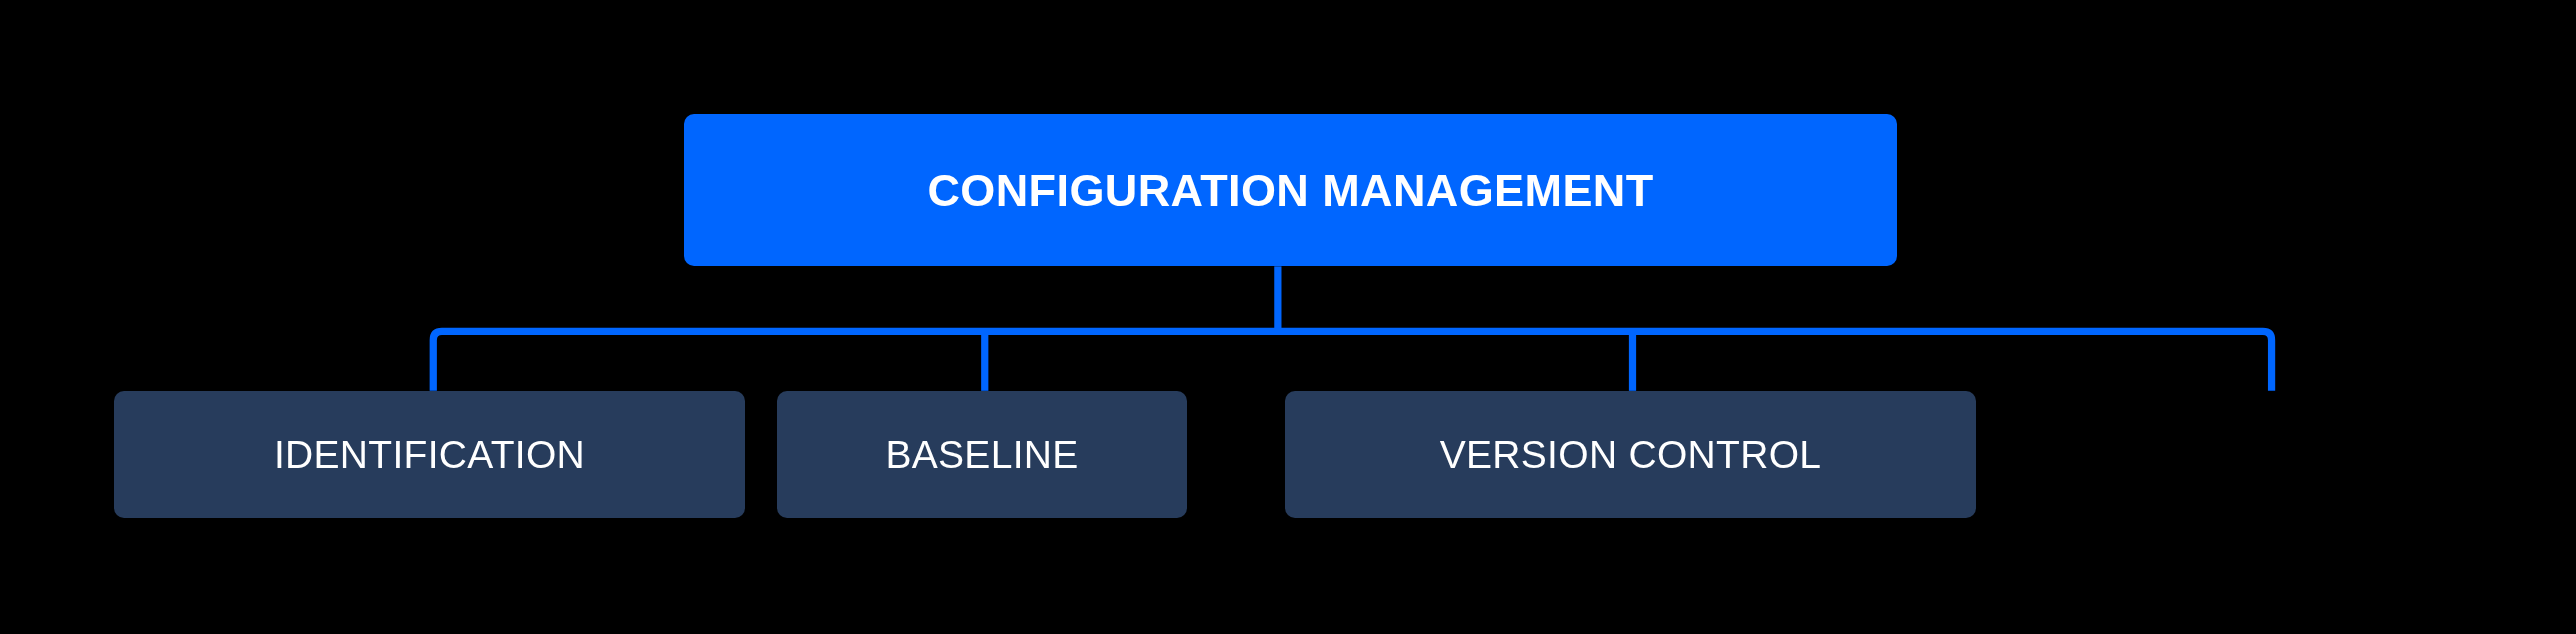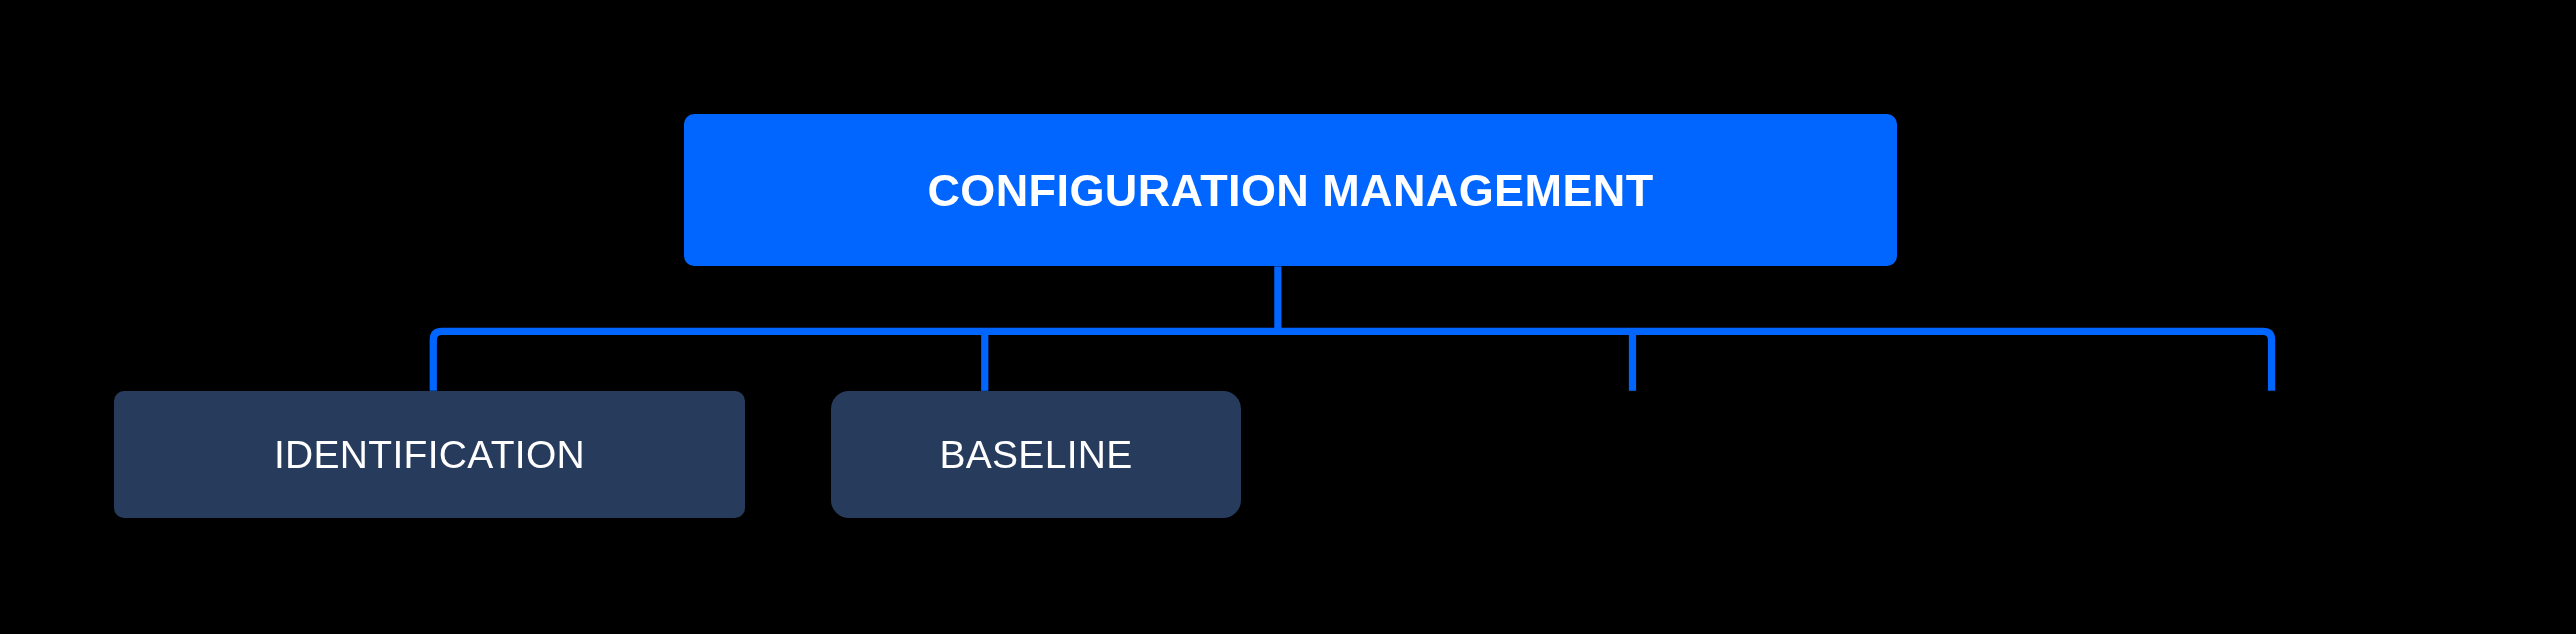--- a/index.html
+++ b/index.html
@@ -56,21 +56,21 @@
     height: 127px;
     background: #273c5c;
   }
   .node-child .node-label {
     font-size: 39px;
     font-weight: 400;
     letter-spacing: 0.3px;
     line-height: 1;
   }
   .child-0 { left: 114px;  width: 631px; }
-  .child-1 { left: 831px; width: 410px; border-radius: 18px; }
+  .child-1 { left: 777px; width: 410px; }
   .child-2 { left: 1285px; width: 691px; }
   .child-3 { left: 2024px; width: 418px; }
 </style>
 </head>
 <body>
 
 <div id="canvas">
 
   <svg id="connectors" viewBox="0 0 3558 876">
 
@@ -88,16 +88,19 @@
   </div>
 
   <div class="node node-child child-0">
     <span class="node-label">IDENTIFICATION</span>
   </div>
 
   <div class="node node-child child-1">
     <span class="node-label">BASELINE</span>
   </div>
 
+  <div class="node node-child child-2">
+    <span class="node-label">VERSION CONTROL</span>
+  </div>
 
 
 </div>
 
 
 </body></html>

